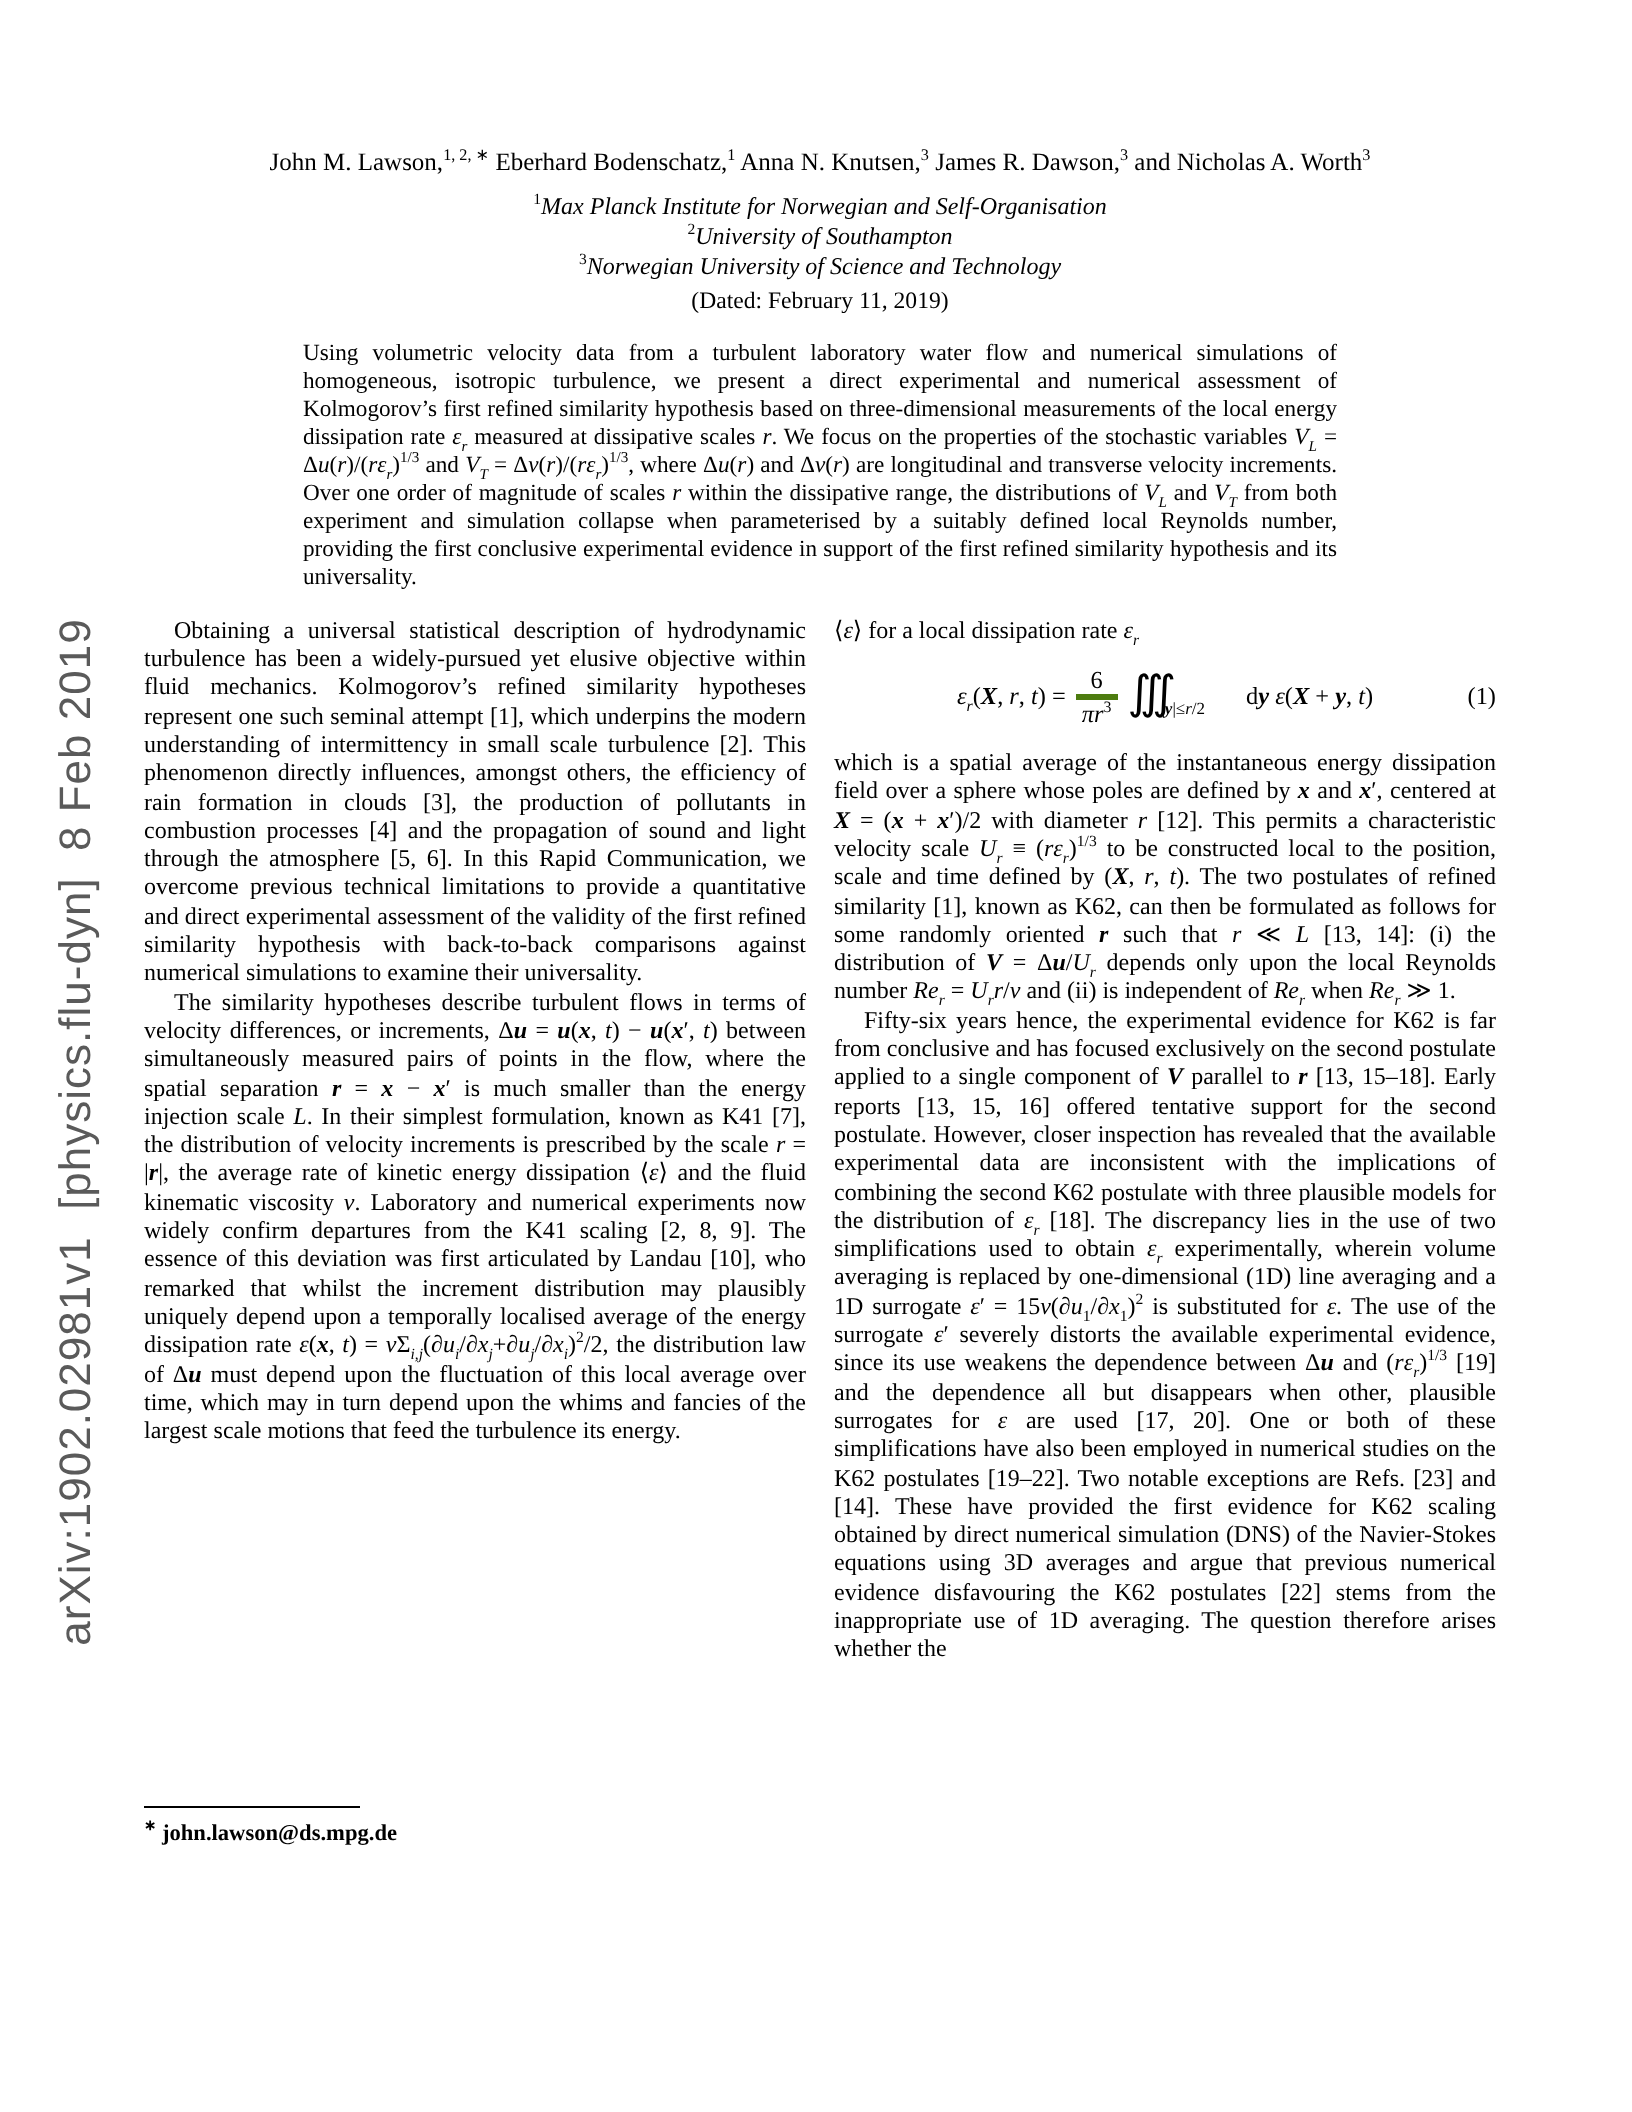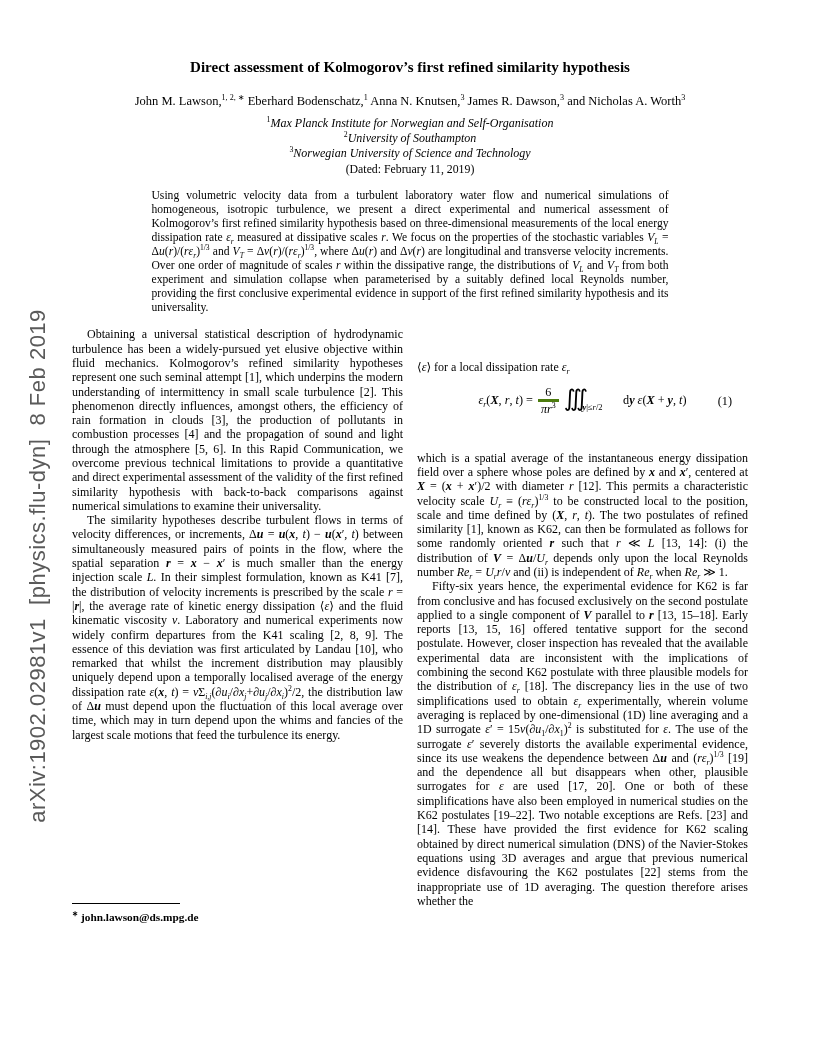--- a/index.html
+++ b/index.html
@@ -70,27 +70,27 @@
     justify-content: flex-end;
   }
   .col {
     width: 331px;
     font-size: 12px;
     line-height: 14.3px;
     text-align: justify;
   }
   .col p { margin: 0; }
   .col p.indent { text-indent: 15px; }
-  .col p.noindent { text-indent: 0; margin-top: 33px; }
+  .col p.noindent { text-indent: 0; }
   .equation {
     position: relative;
     display: flex;
     align-items: center;
     justify-content: center;
-    margin: 9px 16px;
+    margin: 9px 0;
     min-height: 34px;
     font-size: 12.2px;
   }
   .eq-body {
     display: inline-flex;
     align-items: center;
     gap: 3px;
     white-space: nowrap;
   }
   .frac {
@@ -141,21 +141,20 @@
 </style>
 </head>
 <body>
 
 <div class="page">
 
   <div class="arxiv-stamp">arXiv:1902.02981v1  [physics.flu-dyn]  8 Feb 2019</div>
 
   <div class="content">
 
-    <h1 class="title">Direct assessment of Kolmogorov’s first refined similarity hypothesis</h1>
 
     <div class="authors">John M. Lawson,<sup>1, 2, ∗</sup> Eberhard Bodenschatz,<sup>1</sup> Anna N. Knutsen,<sup>3</sup> James R. Dawson,<sup>3</sup> and Nicholas A. Worth<sup>3</sup></div>
 
     <div class="affil-block">
       <div class="affil"><sup>1</sup><i>Max Planck Institute for Norwegian and Self-Organisation</i></div>
       <div class="affil"><sup>2</sup><i>University of Southampton</i></div>
       <div class="affil"><sup>3</sup><i>Norwegian University of Science and Technology</i></div>
       <div class="date-line">(Dated: February 11, 2019)</div>
     </div>
 

